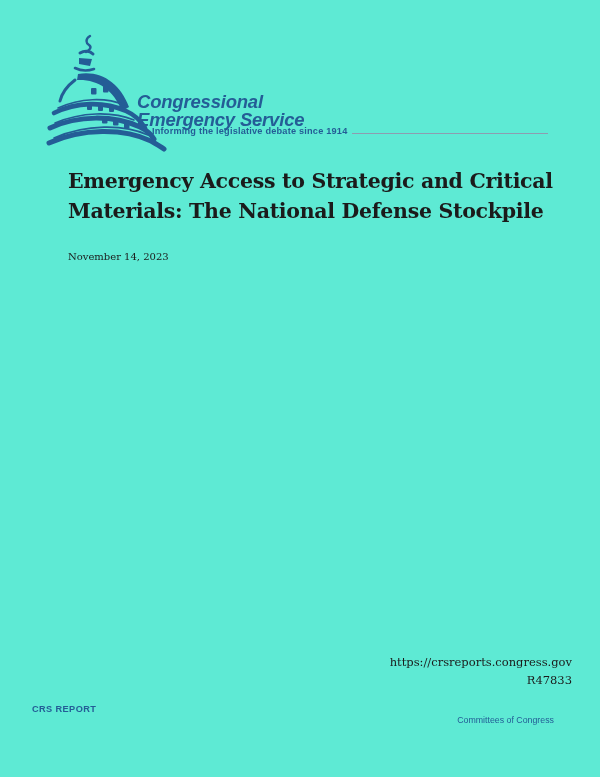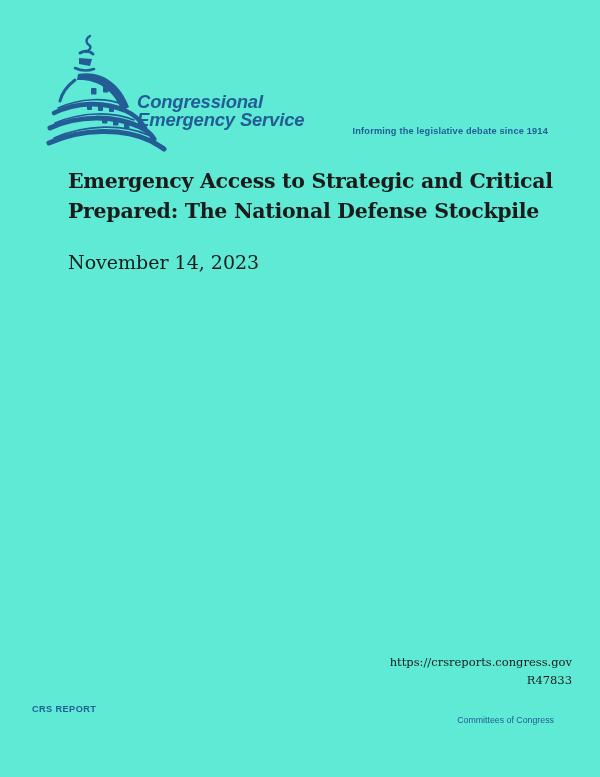--- a/index.html
+++ b/index.html
@@ -23,21 +23,21 @@
     position:absolute;left:137px;top:93px;
     font-family:"Liberation Sans",sans-serif;
     font-weight:bold;font-style:italic;
     font-size:18.5px;line-height:17.5px;
     letter-spacing:-0.2px;
     color:var(--brand-blue);
     white-space:nowrap;
   }
   .tagline-row{
     position:absolute;left:152px;top:126px;width:396px;
-    display:flex;align-items:flex-end;flex-direction:column;
+    display:flex;align-items:flex-end;
   }
   .tagline{
     font-size:9.2px;font-weight:bold;
     letter-spacing:0.2px;
     color:var(--brand-blue);
     white-space:nowrap;
   }
   .header-rule{
     flex:1;height:0;
     border-bottom:1.2px solid var(--rule-gray);
@@ -48,21 +48,21 @@
     position:absolute;left:68px;top:166px;width:500px;
     font-family:"DejaVu Serif","Liberation Serif",serif;
     font-weight:bold;
     font-size:20.5px;line-height:30px;
     letter-spacing:-0.3px;
     color:var(--title-text);
   }
   .date{
     position:absolute;left:68px;top:251px;
     font-family:"DejaVu Serif","Liberation Serif",serif;
-    font-size:19px;color:var(--title-text);
+    font-size:10px;color:var(--title-text);
   }
   
   .footer-right{
     position:absolute;right:28px;top:654px;
     text-align:right;
     font-family:"DejaVu Serif","Liberation Serif",serif;
     font-size:11.5px;line-height:17.6px;
     color:var(--title-text);
   }
   .footer-right .org{font-weight:bold;font-size:12px;}
@@ -131,21 +131,21 @@
     </div>
     <div class="tagline-row">
       <span class="tagline">Informing the legislative debate since 1914</span>
       <span class="header-rule"></span>
     </div>
   </header>
 
   <main>
     <h1 class="title">
       <div>Emergency Access to Strategic and Critical</div>
-      <div>Prepared: The National Defense Stockpile</div>
+      <div>Materials: The National Defense Stockpile</div>
     </h1>
     <div class="date">November 14, 2023</div>
   </main>
 
   <div class="footer-right">
     <div>https://crsreports.congress.gov</div>
     <div>R47833</div>
   </div>
 
   <div class="footer-left">

